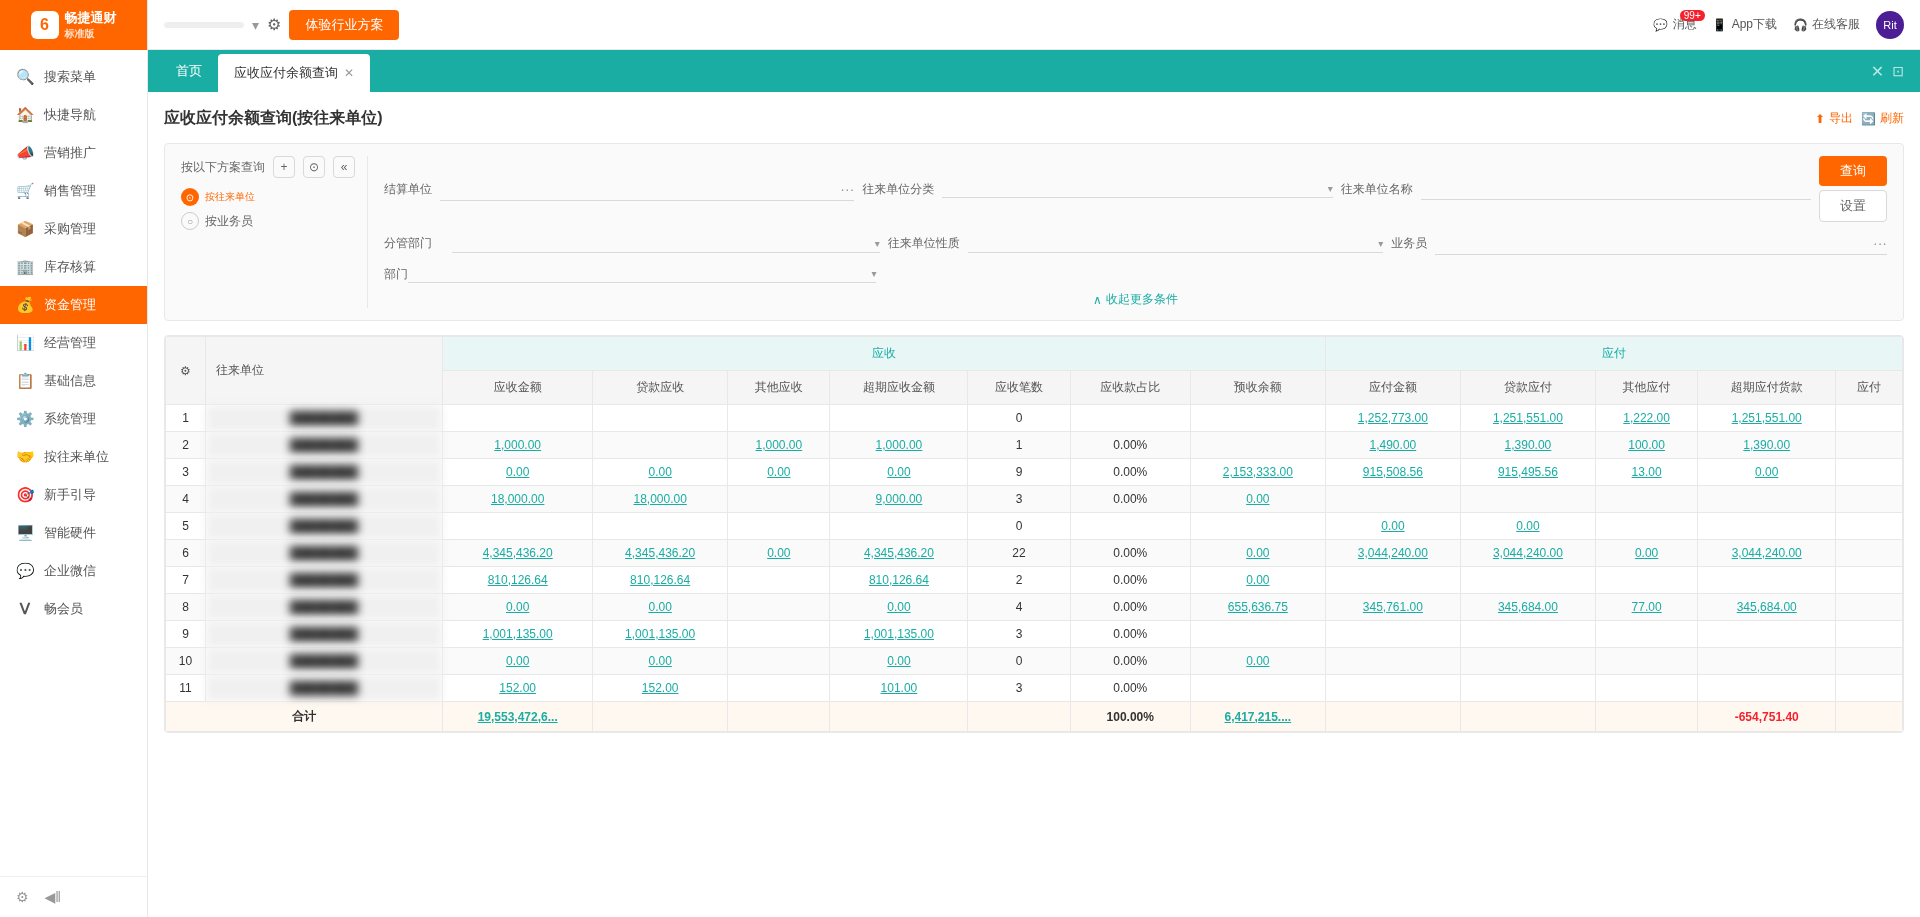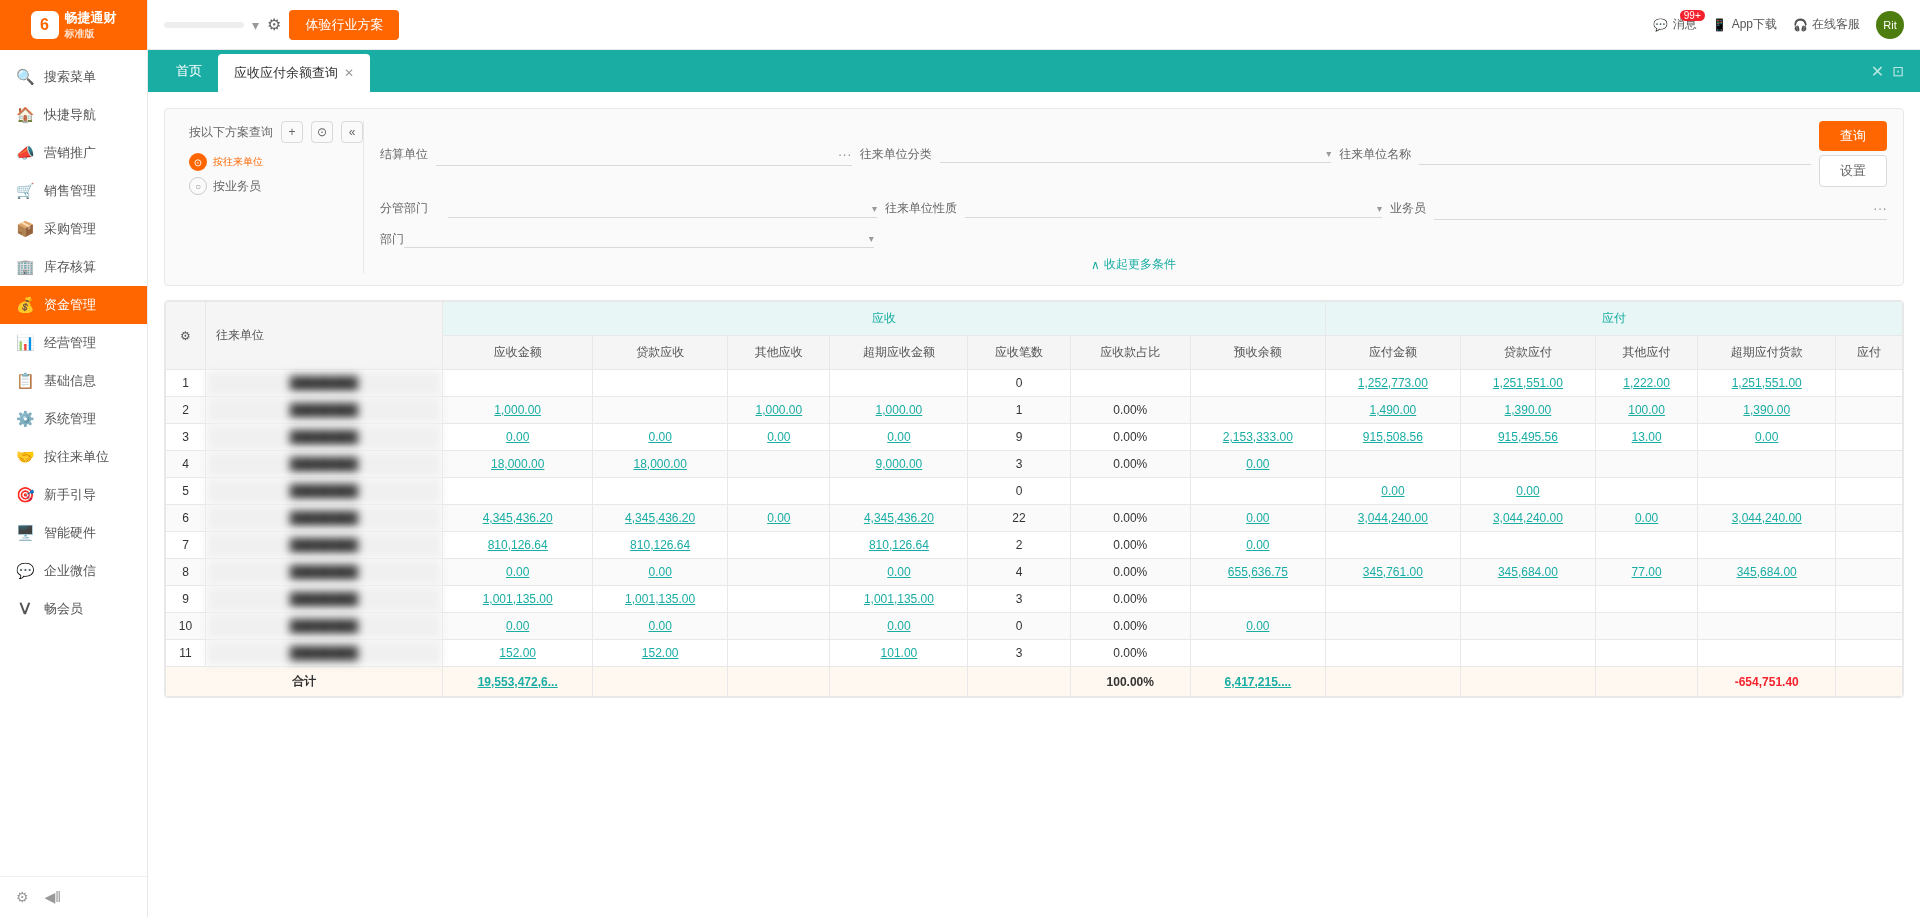--- a/index.html
+++ b/index.html
@@ -168,21 +168,21 @@
       </div>
       <div class="topbar-right-item">
         <span>📱</span>
         <span>App下载</span>
       </div>
       <div class="topbar-right-item">
         <span>🎧</span>
         <span>在线客服</span>
       </div>
       <div style="display:flex;align-items:center;gap:6px;cursor:pointer;">
-        <div style="width:28px;height:28px;background:#4d7c0f;border-radius:50%;display:flex;align-items:center;justify-content:center;color:#fff;font-size:11px;">Rit</div>
+        <div style="width:28px;height:28px;background:#4c1d95;border-radius:50%;display:flex;align-items:center;justify-content:center;color:#fff;font-size:11px;">Rit</div>
       </div>
     </div>
   </div>
 
   <div class="tabbar">
     <div class="tab-item home">
       <span>首页</span>
     </div>
     <div class="tab-item active">
       <span>应收应付余额查询</span>
@@ -190,25 +190,38 @@
     </div>
     <div style="margin-left:auto;display:flex;align-items:center;gap:8px;padding-right:4px;">
       <span style="color:rgba(255,255,255,0.7);font-size:16px;cursor:pointer;">✕</span>
       <span style="color:rgba(255,255,255,0.7);font-size:14px;cursor:pointer;">⊡</span>
     </div>
   </div>
 
   <div class="page-content">
     <div class="page-inner">
 
+      <div class="page-header">
+        <h2 class="page-title">应收应付余额查询(按往来单位)</h2>
+        <div class="page-actions">
+          <button class="page-action-btn">
+            <span>⬆</span>
+            <span>导出</span>
+          </button>
+          <button class="page-action-btn">
+            <span>🔄</span>
+            <span>刷新</span>
+          </button>
+        </div>
+      </div>
 
       <div class="search-area">
         <div style="display:flex;gap:16px;">
 
-          <div style="min-width:160px;border-right:1px solid #e8e8e8;padding-right:0;margin-left:8px;">
+          <div style="min-width:160px;border-right:1px solid #e8e8e8;padding-right:12px;">
             <div class="search-top">
               <span class="search-label">按以下方案查询</span>
               <div class="search-icon-btn">+</div>
               <div class="search-icon-btn">⊙</div>
               <div class="search-icon-btn">«</div>
             </div>
             <div style="display:flex;flex-direction:column;gap:6px;">
               <div style="display:flex;align-items:center;gap:6px;cursor:pointer;">
                 <span style="width:18px;height:18px;background:#ff6600;border-radius:50%;display:flex;align-items:center;justify-content:center;">
                   <span style="color:#fff;font-size:10px;">⊙</span>

